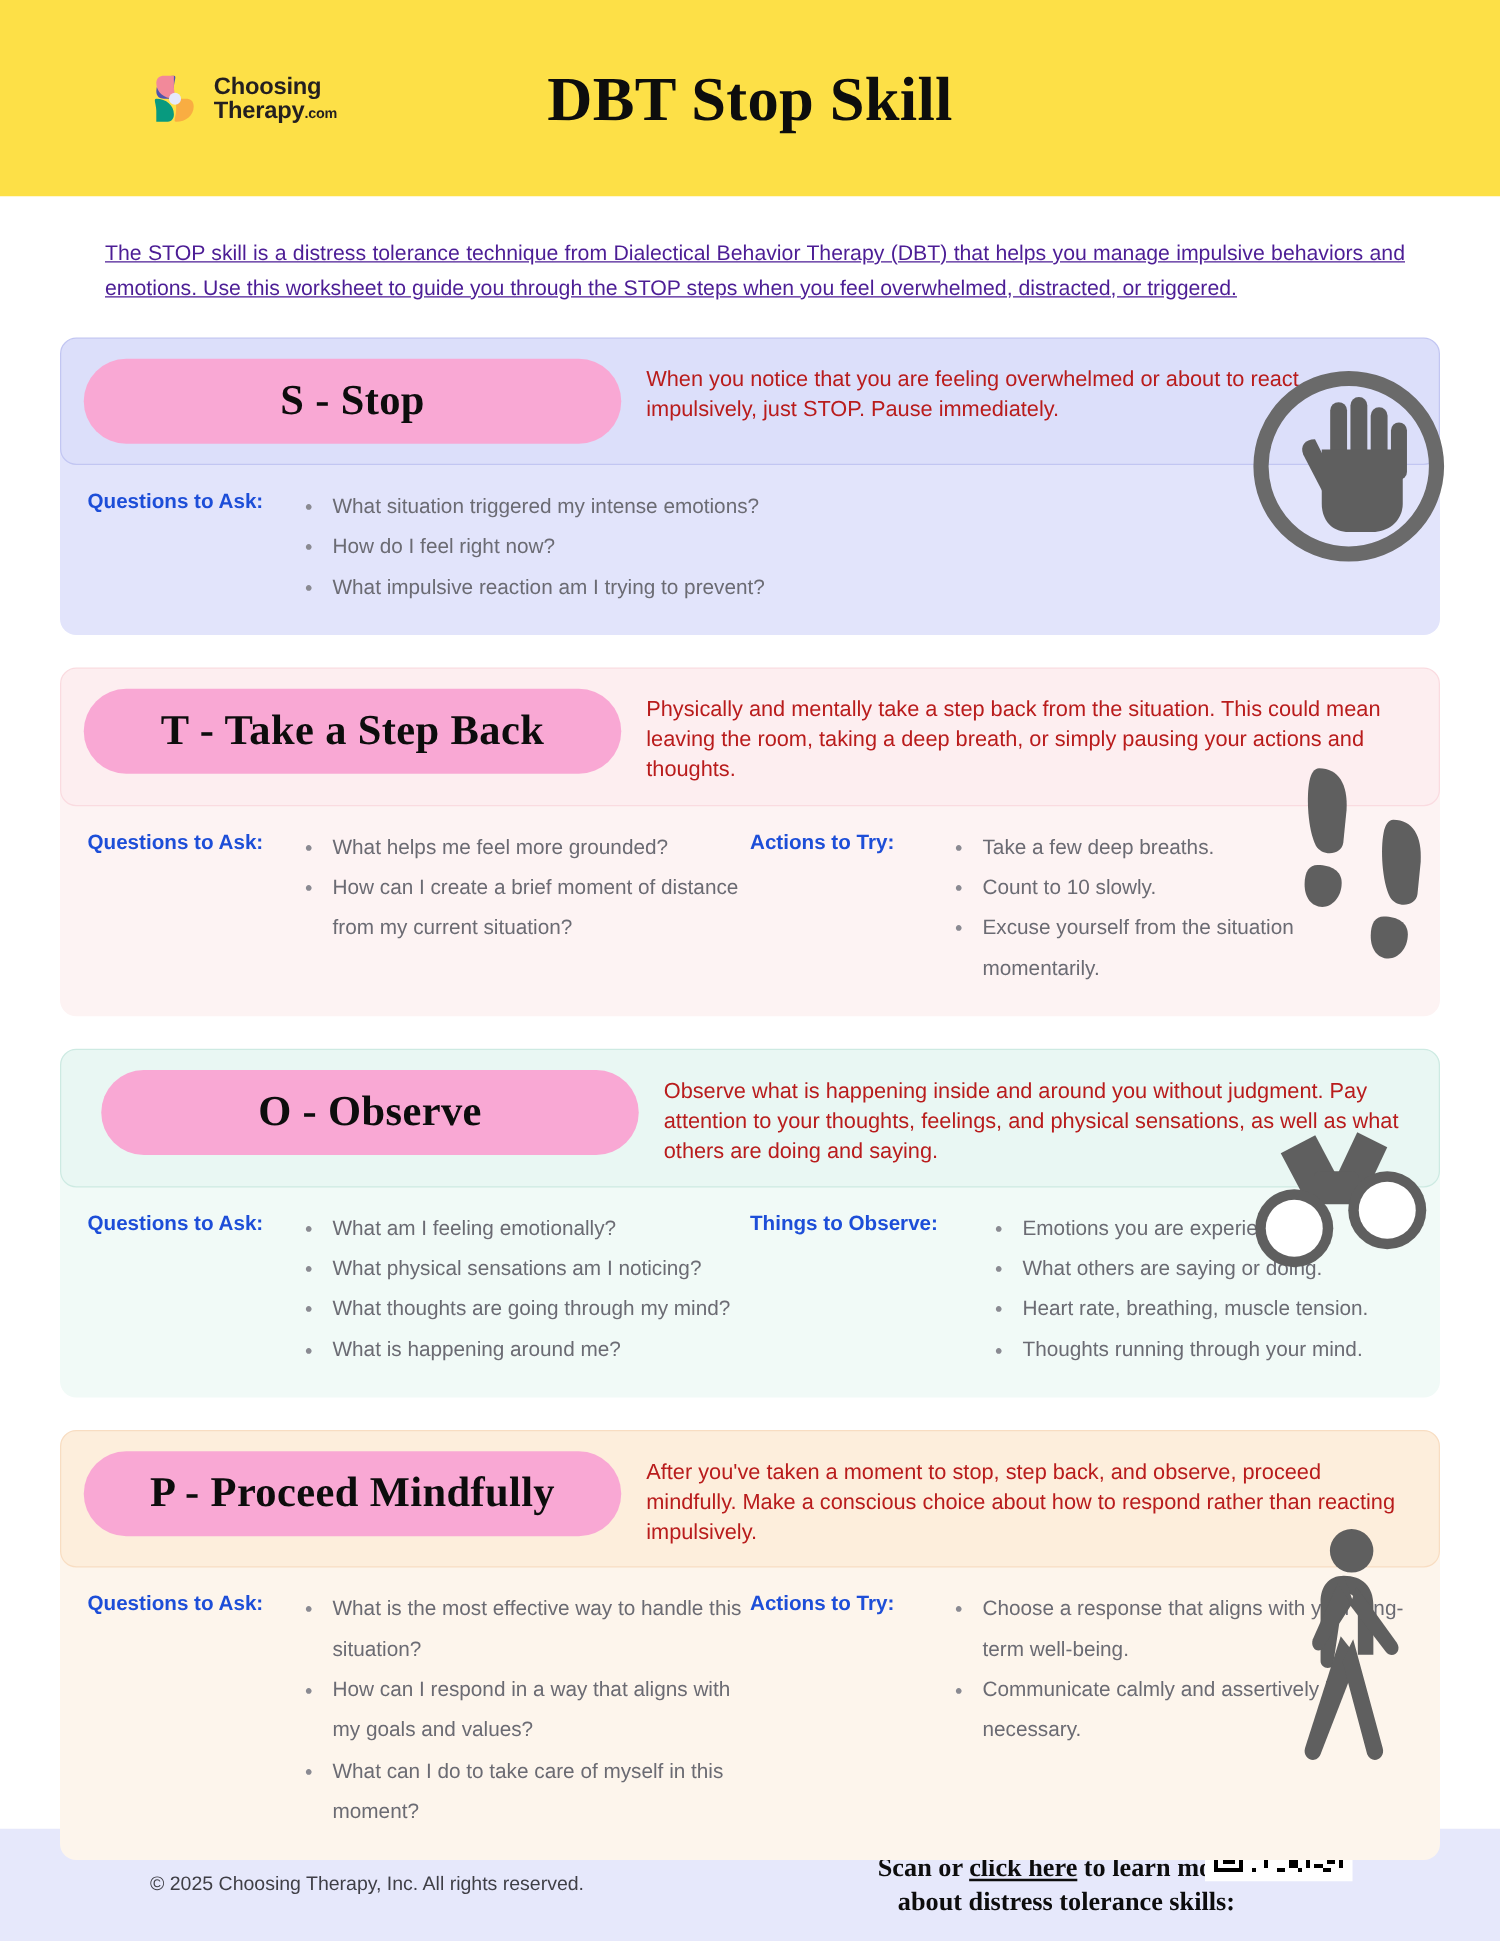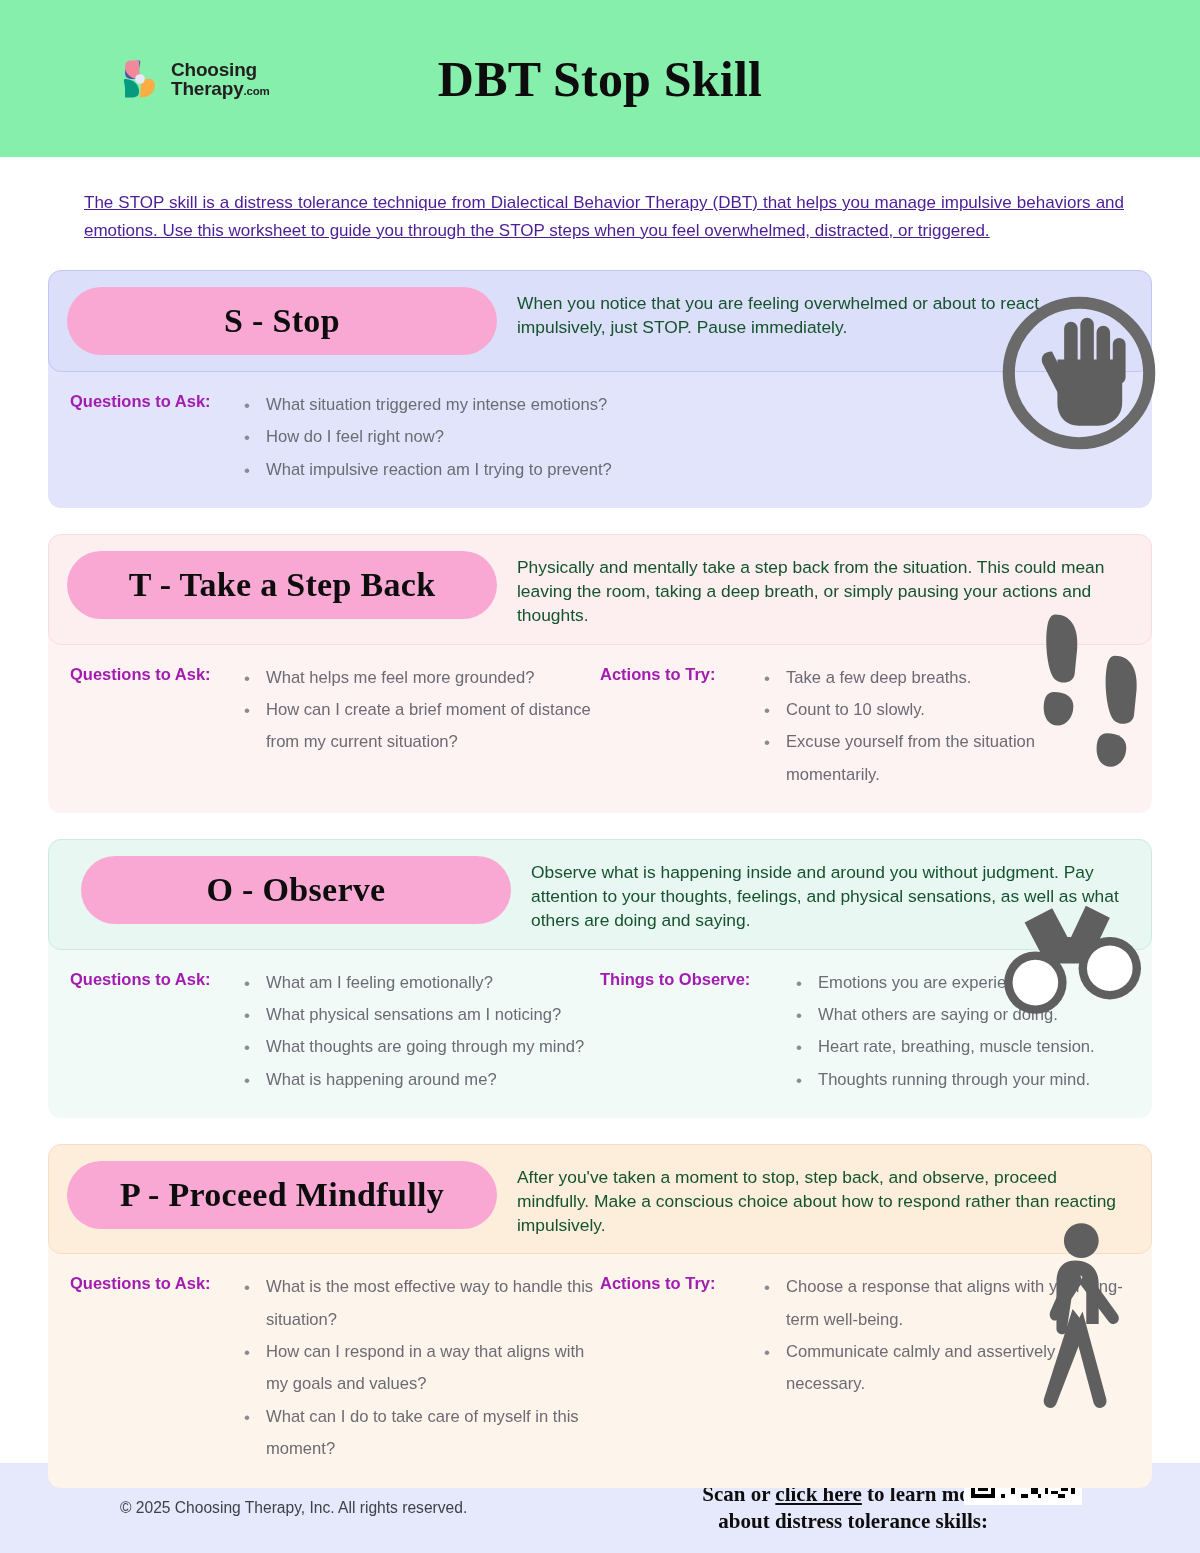--- a/index.html
+++ b/index.html
@@ -7,21 +7,21 @@
   body {
     font-family: "Liberation Sans", sans-serif;
     background: #ffffff;
     position: relative;
     overflow: hidden;
   }
 
   
   .top-band {
     height: 157px;
-    background: #86efac;
+    background: #fde047;
     position: relative;
     display: flex;
     align-items: center;
   }
   .logo-wrap {
     position: absolute;
     left: 118px;
     top: 57px;
     display: flex;
     align-items: center;
@@ -90,42 +90,42 @@
     font-family: "Liberation Serif", serif;
     font-weight: 700;
     font-size: 34px;
     color: #0d0d0d;
     letter-spacing: 0.3px;
   }
   .sec-desc {
     flex: 1;
     font-size: 17.4px;
     line-height: 1.37;
-    color: #14532d;
+    color: #b91c1c;
     padding-top: 5px;
     padding-right: 10px;
   }
   .sec-body {
     position: relative;
     border-radius: 0 0 13px 13px;
     padding: 18px 22px 22px 22px;
     display: flex;
     gap: 0px;
     margin-top: -13px;
     padding-top: 30px;
     z-index: 1;
   }
   .col { display: flex; gap: 0; }
   .col-left  { flex: 0 0 530px; }
   .col-right { flex: 1; }
   .col-wide  { flex: 1 1 auto; }
   .col-label {
     font-size: 16.5px;
     font-weight: 700;
-    color: #a21caf;
+    color: #1d4ed8;
     white-space: nowrap;
     padding-top: 3px;
   }
   .qlabel-w { flex: 0 0 160px; }
   .alabel-w { flex: 0 0 150px; }
   .olabel-w { flex: 0 0 182px; }
   ul.bullets {
     list-style: none;
     padding-left: 14px;
     margin: 0;

